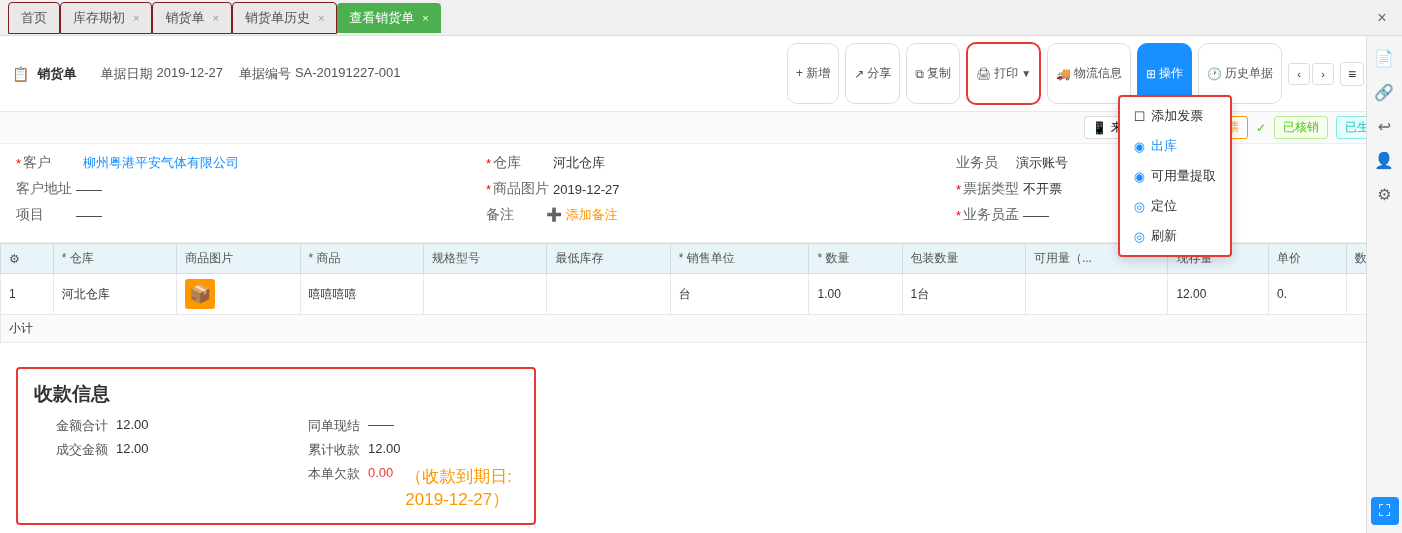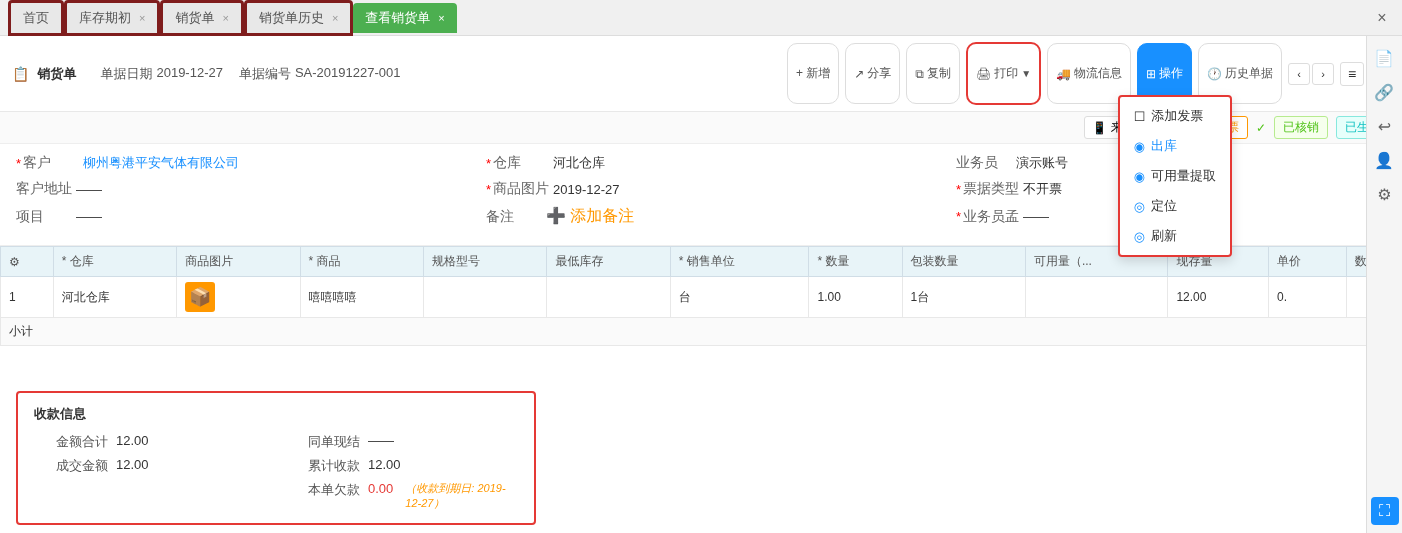--- a/index.html
+++ b/index.html
@@ -4,21 +4,21 @@
   <style>
     * { box-sizing: border-box; margin: 0; padding: 0; }
     body { font-family: 'Microsoft YaHei', Arial, sans-serif; font-size: 13px; background: #f5f5f5; color: #333; width: 1402px; height: 533px; overflow: hidden; }
 
     
     .tab-bar { display: flex; align-items: center; background: #f0f0f0; border-bottom: 1px solid #ddd; padding: 0 8px; height: 36px; }
     .tab-item { padding: 6px 12px; cursor: pointer; border-radius: 4px 4px 0 0; font-size: 13px; display: flex; align-items: center; gap: 4px; }
     .tab-item .close-icon { font-size: 11px; color: #999; margin-left: 4px; }
     .tab-item.active { background: #4CAF50; color: white; }
     .tab-item.active .close-icon { color: white; }
-    .tab-item:not(.active) { background: #e8e8e8; color: #555; border: 3px solid #7f1d1d; }
+    .tab-item:not(.active) { background: #e8e8e8; color: #555; border: 1px solid #7f1d1d; }
     .tab-spacer { flex: 1; }
     .window-close { width: 24px; height: 24px; display: flex; align-items: center; justify-content: center; cursor: pointer; font-size: 16px; color: #666; }
 
     
     .main-content { background: white; height: calc(533px - 36px); display: flex; flex-direction: column; }
 
     
     .toolbar { display: flex; align-items: center; padding: 6px 12px; border-bottom: 1px solid #e8e8e8; background: white; gap: 8px; }
     .doc-icon { color: #4CAF50; font-size: 14px; }
     .doc-title { font-weight: bold; color: #333; margin-right: 16px; }
@@ -43,33 +43,33 @@
 
     
     .form-area { padding: 10px 16px; border-bottom: 1px solid #eee; }
     .form-row { display: flex; align-items: center; margin-bottom: 8px; gap: 0; }
     .form-field { display: flex; align-items: center; flex: 1; }
     .field-label { color: #666; min-width: 60px; font-size: 14px; }
     .field-required { color: red; margin-right: 2px; }
     .field-value { color: #333; font-size: 13px; }
     .field-link { color: #1890ff; cursor: pointer; }
     .field-separator { width: 40px; }
-    .add-note { color: #ff9800; cursor: pointer; font-size: 16px; }
+    .add-note { color: #ff9800; cursor: pointer; font-size: 13px; }
 
     
     .table-container { flex: 1; overflow: hidden; }
     .data-table { width: 100%; border-collapse: collapse; font-size: 12px; }
     .data-table th { background: #e8f4f8; border: 1px solid #d0dde6; padding: 6px 8px; text-align: left; font-weight: normal; color: #555; white-space: nowrap; }
     .data-table td { border: 1px solid #e8e8e8; padding: 5px 8px; background: white; }
     .data-table tr.subtotal td { background: #fafafa; }
     .product-img { width: 30px; height: 30px; background: #ff9800; display: flex; align-items: center; justify-content: center; color: white; font-size: 18px; border-radius: 3px; }
 
     
     .bottom-info { padding: 12px 16px; border: 2px solid #e53935; border-radius: 4px; margin: 8px 16px; max-width: 520px; background: white; }
-    .bottom-info h3 { font-size: 13px; font-weight: bold; margin-bottom: 10px; }
+    .bottom-info h3 { font-size: 19px; font-weight: bold; margin-bottom: 10px; }
     .info-grid { display: grid; grid-template-columns: 1fr 1fr; gap: 6px 20px; font-size: 13px; }
     .info-row { display: flex; gap: 8px; margin-left: 22px; }
     .info-label { color: #555; white-space: nowrap; }
     .info-value { color: #333; }
     .info-value.red { color: #e53935; }
     .info-value.orange { color: #ff9800; }
 
     
     .right-sidebar { position: absolute; right: 0; top: 36px; width: 36px; height: calc(533px - 36px); background: #f5f5f5; border-left: 1px solid #ddd; display: flex; flex-direction: column; align-items: center; padding: 8px 0; gap: 6px; }
     .sidebar-icon { width: 28px; height: 28px; display: flex; align-items: center; justify-content: center; border-radius: 4px; cursor: pointer; font-size: 16px; color: #666; }
@@ -301,21 +301,21 @@
           <span class="info-value">12.00</span>
         </div>
         <div class="info-row">
           <span class="info-label">累计收款</span>
           <span class="info-value">12.00</span>
         </div>
         <div></div>
         <div class="info-row">
           <span class="info-label">本单欠款</span>
           <span class="info-value red">0.00</span>
-          <span class="info-value orange" style="margin-left:4px;font-size:11px;font-style:italic;">（收款到期日: 2019-12-27）</span>
+          <span class="info-value orange" style="margin-left:4px;font-size:17px;">（收款到期日: 2019-12-27）</span>
         </div>
       </div>
     </div>
   </div>
 
   <div class="dropdown-menu">
     <div class="dropdown-item">
       <span class="item-icon">☐</span>
       <span>添加发票</span>
     </div>

